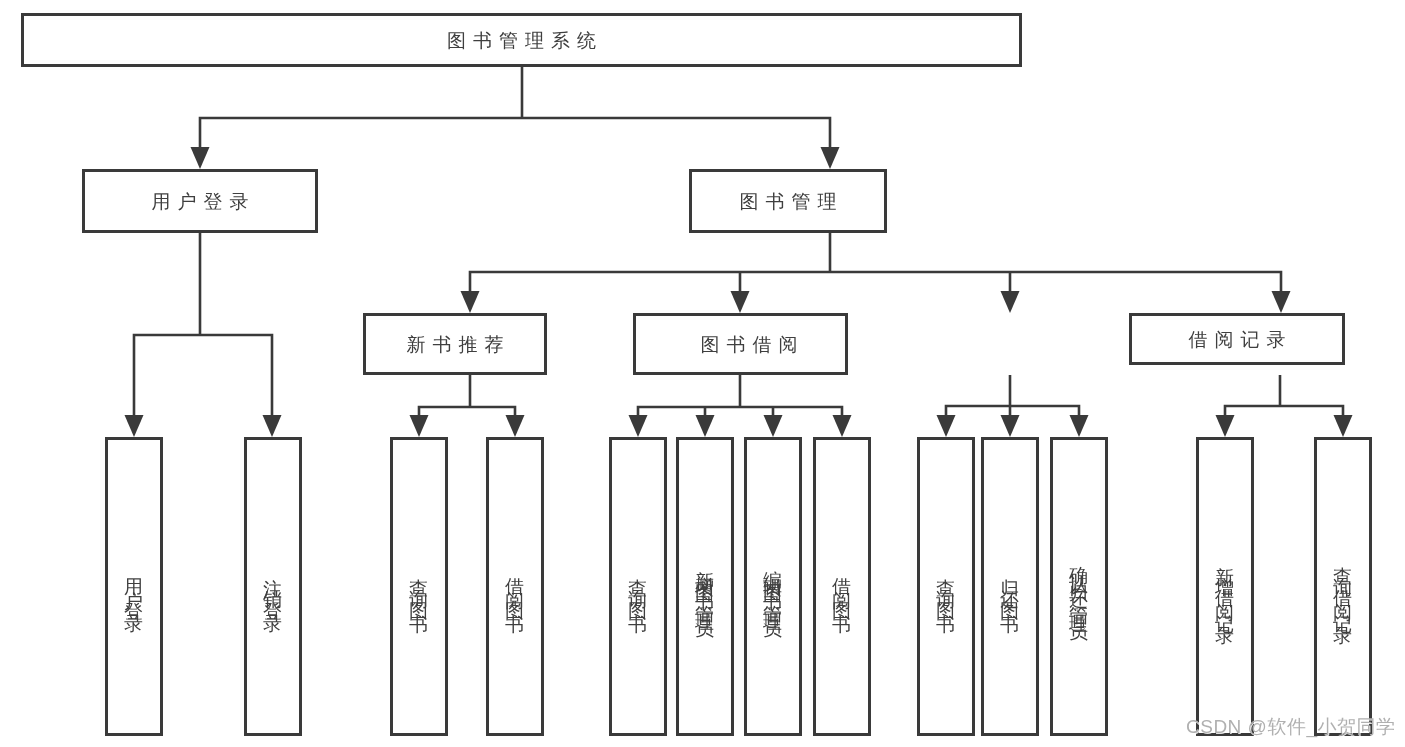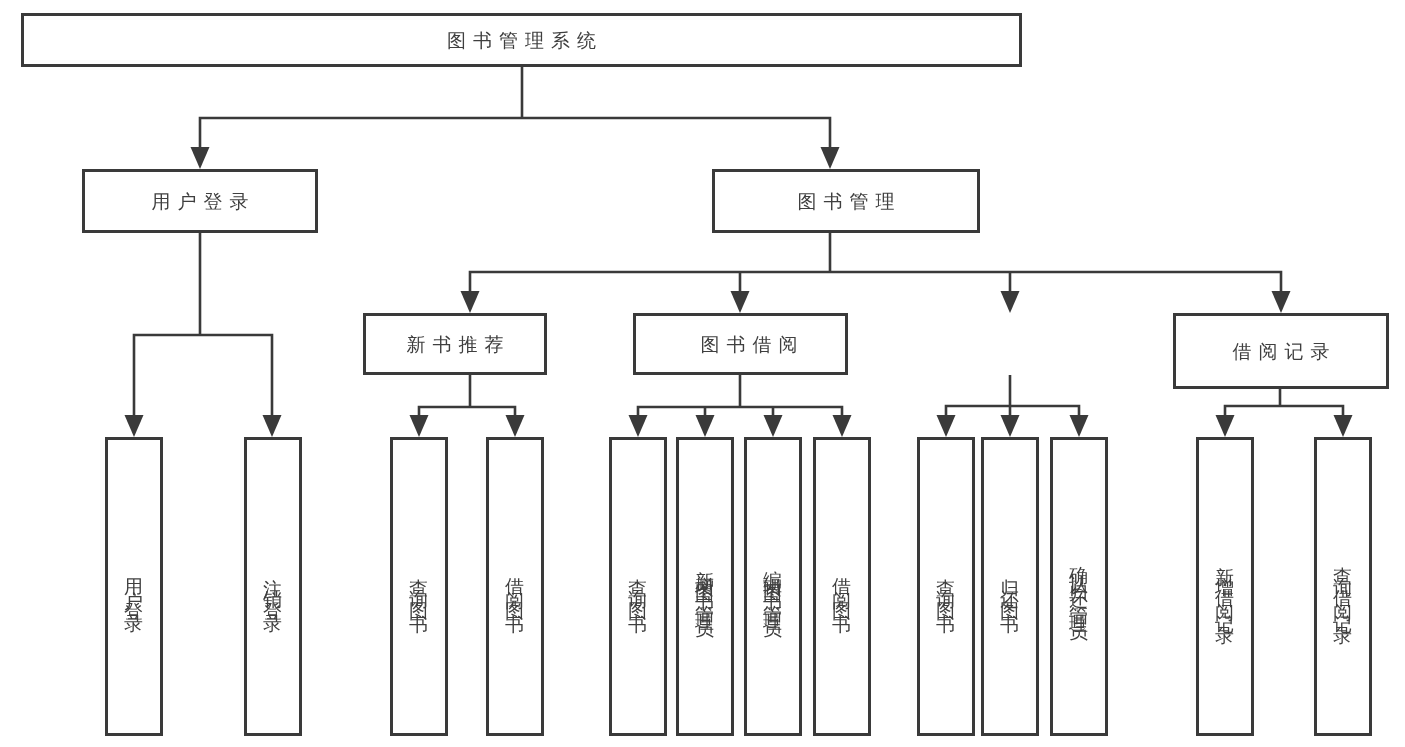--- a/index.html
+++ b/index.html
@@ -106,31 +106,31 @@
     </g>
   </svg>
 
   <div class="box h" style="left:21px; top:13px; width:1001px; height:54px;">
     <span class="label">图书管理系统</span>
   </div>
 
   <div class="box h" style="left:82px; top:169px; width:236px; height:64px;">
     <span class="label">用户登录</span>
   </div>
-  <div class="box h" style="left:712px; top:169px; width:268px; height:64px;">
+  <div class="box h" style="left:689px; top:169px; width:198px; height:64px;">
     <span class="label">图书管理</span>
   </div>
 
   <div class="box h" style="left:363px; top:313px; width:184px; height:62px;">
     <span class="label">新书推荐</span>
   </div>
   <div class="box h" style="left:633px; top:313px; width:215px; height:62px;padding-left:17px;">
     <span class="label">图书借阅</span>
   </div>
-  <div class="box h" style="left:1173px; top:313px; width:216px; height:76px;">
+  <div class="box h" style="left:1129px; top:313px; width:216px; height:52px;">
     <span class="label">借阅记录</span>
   </div>
 
   <div class="box v" style="left:105px; top:437px; width:58px; height:299px;">
     <span class="label">用户登录</span>
   </div>
   <div class="box v" style="left:244px; top:437px; width:58px; height:299px;">
     <span class="label">注销登录</span>
   </div>
 
@@ -164,14 +164,15 @@
     <span class="label" style="letter-spacing:8px;">确认归还（管理员）</span>
   </div>
 
   <div class="box v" style="left:1196px; top:437px; width:58px; height:299px;">
     <span class="label">新增借阅记录</span>
   </div>
   <div class="box v" style="left:1314px; top:437px; width:58px; height:299px;">
     <span class="label">查询借阅记录</span>
   </div>
 
+  <div class="watermark">CSDN @软件_小贺同学</div>
 
 </div>
 
 </body></html>

